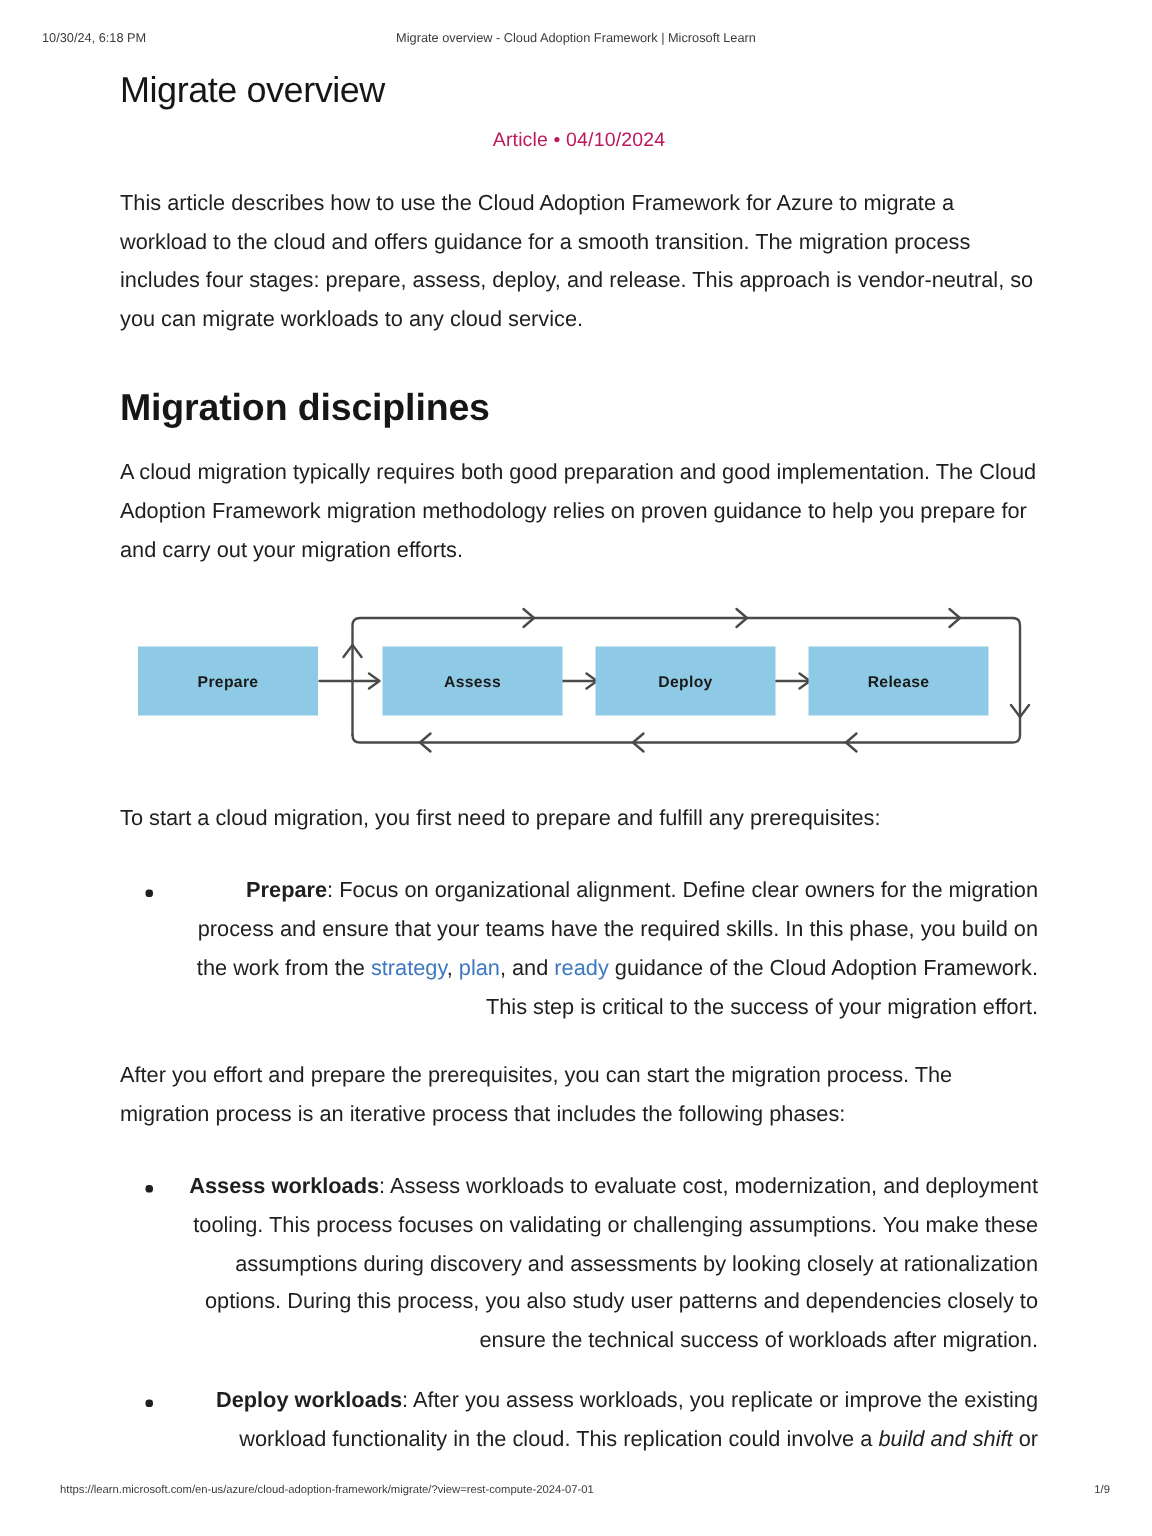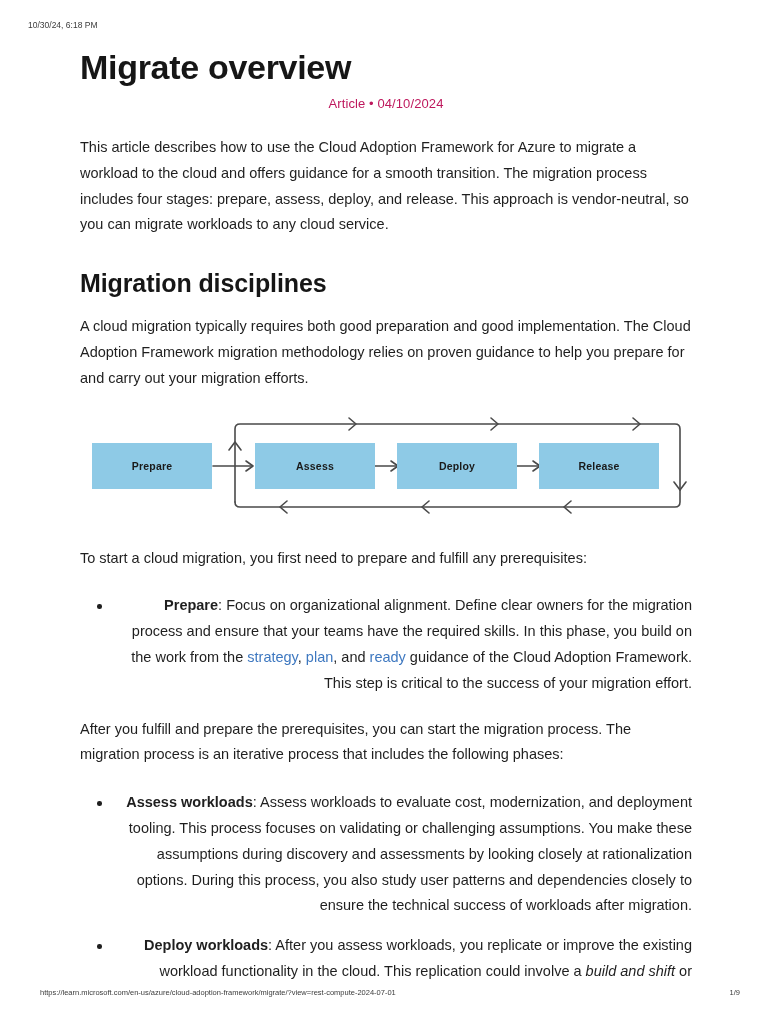--- a/index.html
+++ b/index.html
@@ -67,22 +67,22 @@
 
   
   .article {
     position: absolute;
     left: 80px;
     top: 48px;
     width: 612px;
   }
 
   h1.page-title {
-    font-size: 34px;
-    font-weight: 700;
+    font-size: 24px;
+    font-weight: 400;
     letter-spacing: -0.3px;
     margin: 0 0 10px 0;
     line-height: 1.12;
     color: #161616;
   }
 
   .byline {
     font-size: 13px;
     color: #be185d;
     margin: 0 0 24px 0;
@@ -151,20 +151,21 @@
     font-weight: 700;
     fill: #1a1a1a;
     letter-spacing: 0.2px;
   }
 </style>
 </head>
 <body>
 
 <div class="print-header">
   <span class="ph-left">10/30/24, 6:18 PM</span>
+  <span class="ph-center">Migrate overview - Cloud Adoption Framework | Microsoft Learn</span>
 </div>
 
 <div class="article">
 
   <h1 class="page-title">Migrate overview</h1>
 
   <div class="byline">Article • 04/10/2024</div>
 
   <p class="para">This article describes how to use the Cloud Adoption Framework for Azure to migrate a workload to the cloud and offers guidance for a smooth transition. The migration process includes four stages: prepare, assess, deploy, and release. This approach is vendor-neutral, so you can migrate workloads to any cloud service.</p>
 
@@ -220,21 +221,21 @@
       <text class="flow-label" x="519" y="56" text-anchor="middle">Release</text>
     </svg>
   </div>
 
   <p class="para">To start a cloud migration, you first need to prepare and fulfill any prerequisites:</p>
 
   <ul class="bullets">
     <li><span class="b">Prepare</span><span>: Focus on organizational alignment. Define clear owners for the migration process and ensure that your teams have the required skills. In this phase, you build on the work from the </span><a class="inline-link" href="#">strategy</a><span>, </span><a class="inline-link" href="#">plan</a><span>, and </span><a class="inline-link" href="#">ready</a><span> guidance of the Cloud Adoption Framework. This step is critical to the success of your migration effort.</span></li>
   </ul>
 
-  <p class="para">After you fulfill and prepare the prerequisites, you can start the migration process. The migration process is an iterative process that includes the following phases:</p>
+  <p class="para">After you effort and prepare the prerequisites, you can start the migration process. The migration process is an iterative process that includes the following phases:</p>
 
   <ul class="bullets">
     <li><span class="b">Assess workloads</span><span>: Assess workloads to evaluate cost, modernization, and deployment tooling. This process focuses on validating or challenging assumptions. You make these assumptions during discovery and assessments by looking closely at rationalization options. During this process, you also study user patterns and dependencies closely to ensure the technical success of workloads after migration.</span></li>
     <li><span class="b">Deploy workloads</span><span>: After you assess workloads, you replicate or improve the existing workload functionality in the cloud. This replication could involve a </span><span class="i">build and shift</span><span> or</span></li>
   </ul>
 
 </div>
 
 <div class="print-footer">
   <span class="pf-left">https://learn.microsoft.com/en-us/azure/cloud-adoption-framework/migrate/?view=rest-compute-2024-07-01</span>

